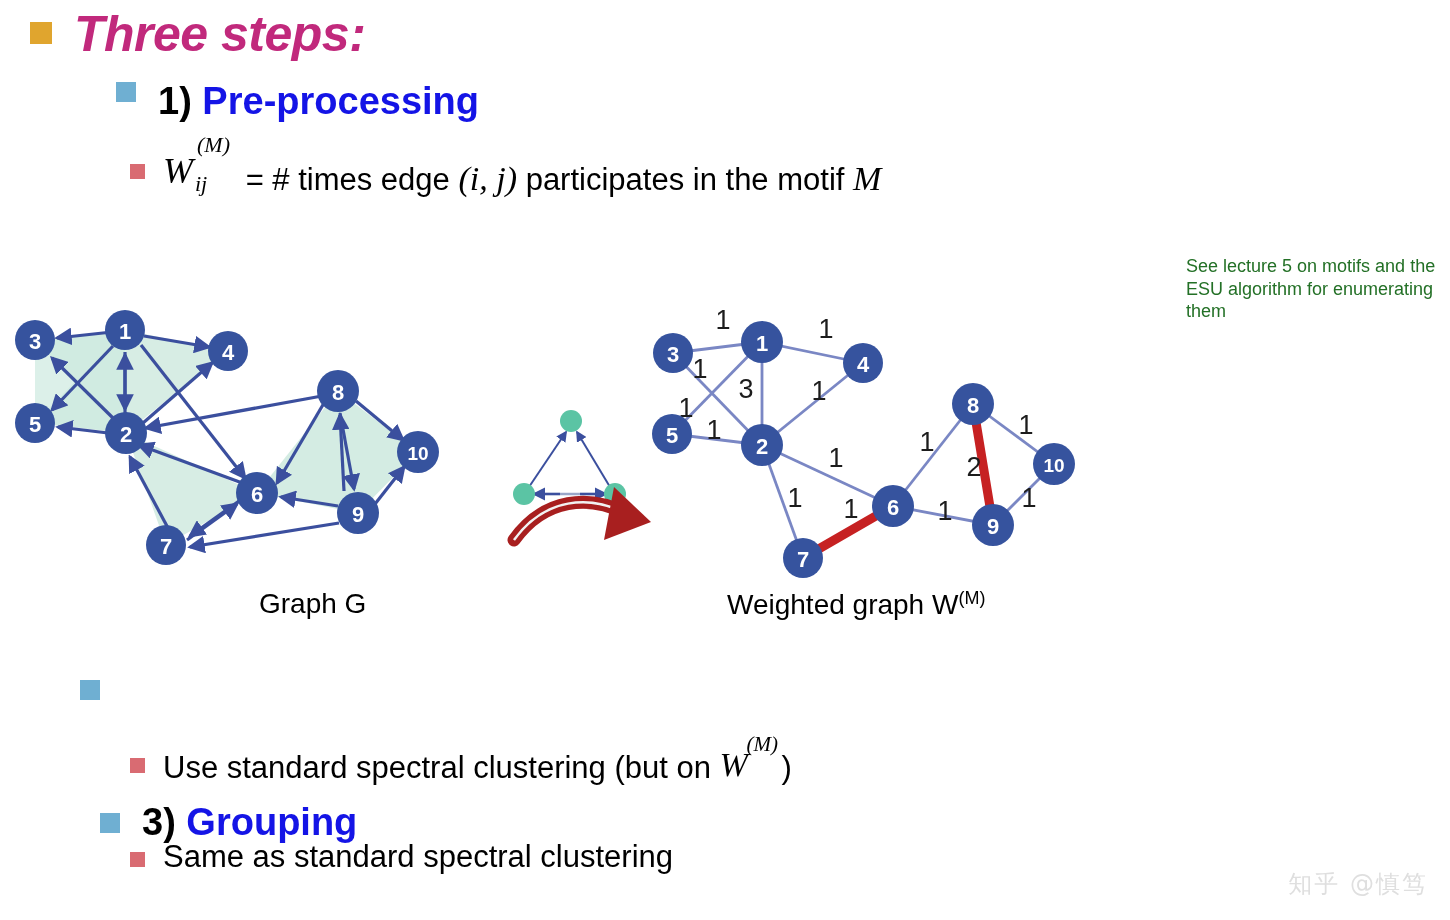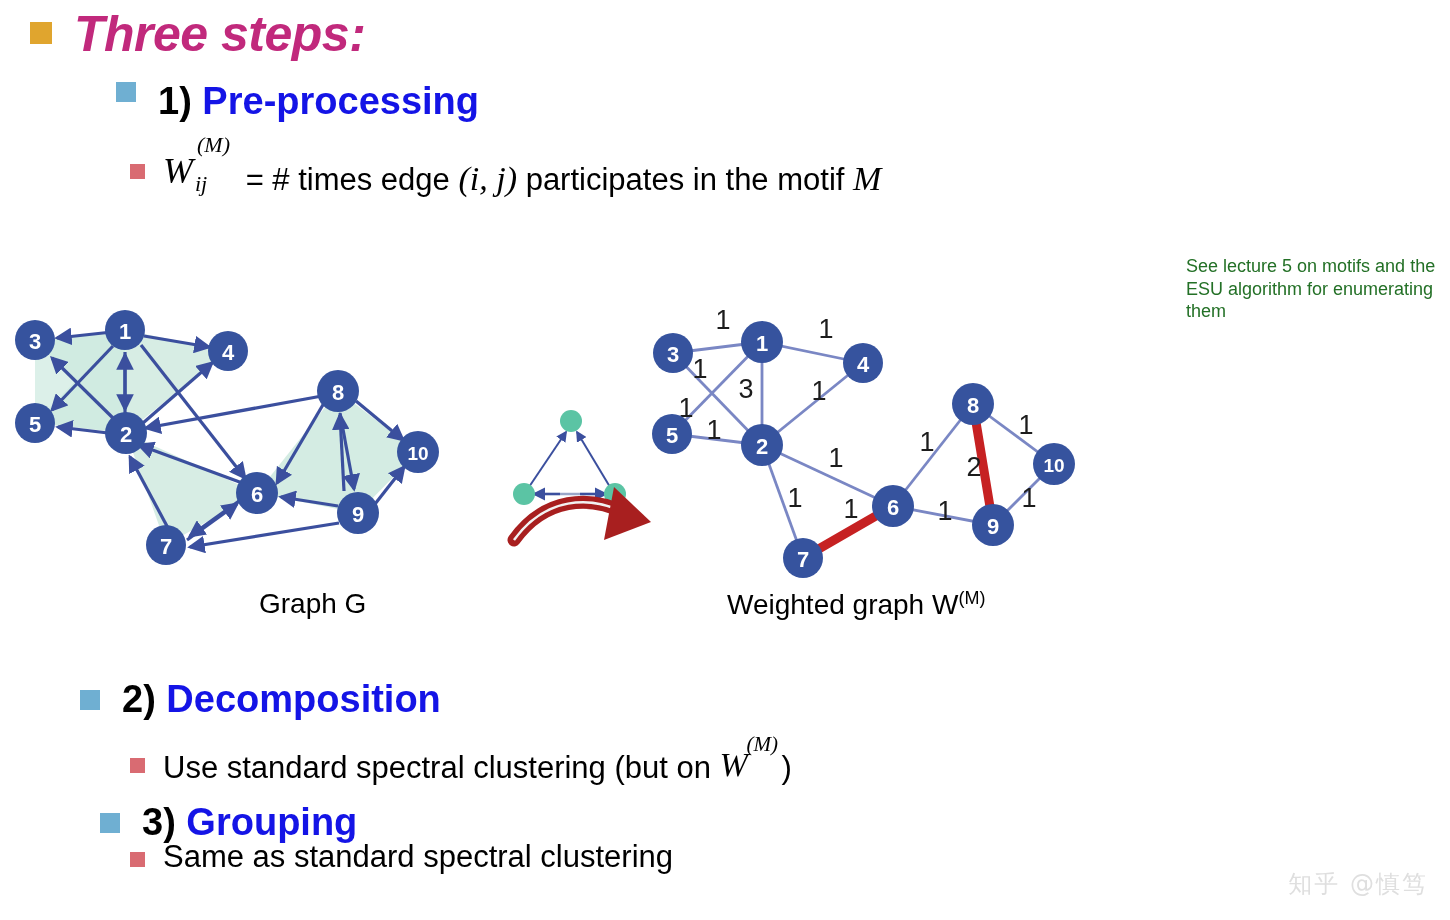--- a/index.html
+++ b/index.html
@@ -360,21 +360,20 @@
         </g>
     </g>
   </svg>
 </div>
 
 <div class="gcap" id="cap-g">Graph G</div>
 <div class="gcap" id="cap-w"><span>Weighted graph W</span><span class="supsm">(M)</span></div>
 
 <div class="row" id="step2-row">
   <span class="bullet-sq bullet-l2"></span>
-  <span class="step-text"><span>2)</span>&nbsp;<span class="hl">Decomposition</span></span>
 </div>
 
 <div class="row" id="sub2-row">
   <span class="bullet-sq bullet-l3"></span>
   <span class="sub-text">
     <span>Use standard spectral clustering (but on</span>
     <span class="wm">
       <span class="base">W</span>
       <span class="supm">(M)</span>
     </span><span>)</span>

